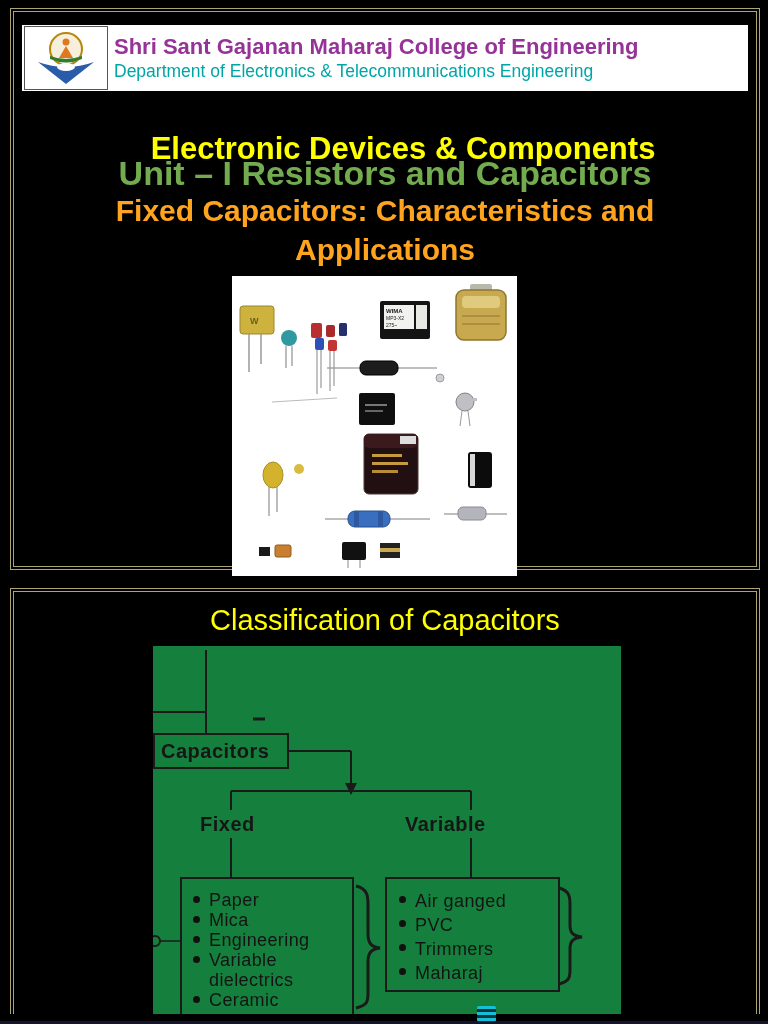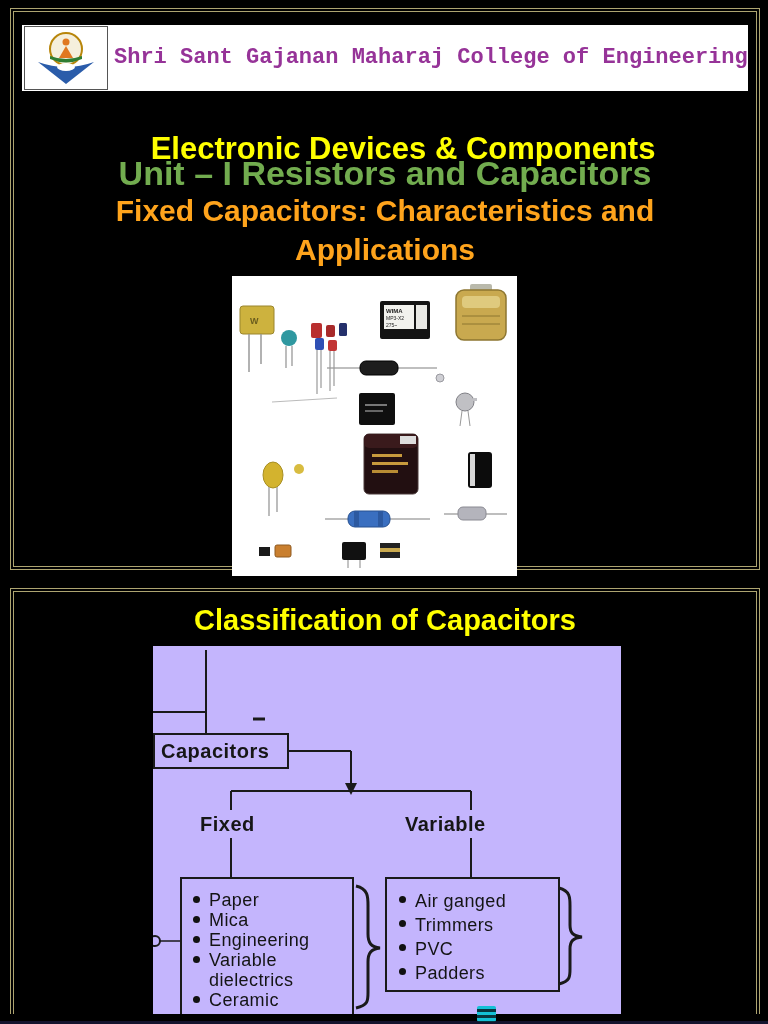--- a/index.html
+++ b/index.html
@@ -8,40 +8,40 @@
   .slide{position:absolute;left:10px;width:748px;background:#000;border:1px solid #ada470;}
   .frame-inner{position:absolute;inset:2px;border:1px solid #ada470;pointer-events:none;z-index:1;}
   .slide1{top:8px;height:560px;}
   .slide2{top:588px;height:440px;}
 
   
   .s1-header{position:absolute;left:11px;right:11px;top:16px;height:66px;background:#fff;
              display:flex;align-items:center;z-index:2;}
   .logo-box{width:82px;height:62px;margin-left:2px;border:1px solid #555;background:#fff;
             display:flex;align-items:center;justify-content:center;flex:none;}
-  .hdr-text{padding-left:6px;overflow:hidden;font-family:Liberation Mono, monospace;}
+  .hdr-text{padding-left:6px;overflow:hidden;}
   .college-name{color:#963398;font-size:22px;font-weight:bold;line-height:26px;white-space:nowrap;}
   .dept-name{color:#00A6A6;font-size:17.5px;line-height:22px;white-space:nowrap;}
 
   
   .course-title{position:absolute;left:0;width:100%;top:104px;margin:18px;text-align:center;
                 color:#FFFF00;font-size:31px;font-weight:bold;z-index:2;}
   .unit-title{position:absolute;left:0;width:100%;top:145px;margin:0;text-align:center;
               color:#72AC4F;font-size:34px;font-weight:bold;z-index:2;}
   .topic-title{position:absolute;left:62px;right:62px;top:182px;margin:0;text-align:center;
                color:#FFA41C;font-size:30px;font-weight:bold;line-height:1.3;z-index:2;}
 
   
   .cap-photo{position:absolute;left:221px;top:267px;width:285px;height:300px;margin:0;
              background:#fff;z-index:5;}
 
   
   .slide2-title{position:absolute;left:0;width:100%;top:15px;margin:0;text-align:center;
-                color:#FFFF00;font-size:29px;font-weight:bold;z-index:2;}
-  .diagram{position:absolute;left:142px;top:57px;width:468px;height:369px;background:#c4b5fd;z-index:2;}
+                color:#FFFF00;font-size:29px;font-weight:normal;z-index:2;}
+  .diagram{position:absolute;left:142px;top:57px;width:468px;height:369px;background:#15803d;z-index:2;}
   .diagram svg.dg-lines{position:absolute;left:0;top:0;}
   .dg-label{position:absolute;color:#161616;font-weight:800;letter-spacing:.5px;}
   .dg-root{left:8px;top:94px;font-size:20px;}
   .dg-fixed{left:47px;top:167px;font-size:20px;}
   .dg-variable{left:252px;top:167px;font-size:20px;}
   .dg-list{list-style:none;margin:0;padding:0;position:absolute;}
   .dg-list li{display:flex;gap:9px;font-size:18px;font-weight:400;line-height:20px;
               color:#141414;letter-spacing:.4px;}
   .dg-list .dot{width:7px;height:7px;border-radius:50%;background:#111;margin-top:6px;flex:none;}
   .dg-list-fixed{left:40px;top:244px;width:152px;}
@@ -68,20 +68,21 @@
           <circle cx="36" cy="20" r="16" fill="#f5efdc" stroke="#b8860b" stroke-width="2"></circle>
           <circle cx="36" cy="13" r="3.5" fill="#e07820"></circle>
           <path d="M36,17 L29,29 L43,29 Z" fill="#e07820"></path>
           <path d="M20,27 Q36,33 52,27 L52,30 Q36,37 20,30 Z" fill="#2e7d32"></path>
           <path d="M8,33 L36,55 L64,33 Q36,43 8,33 Z" fill="#2a5caa"></path>
           <ellipse cx="36" cy="38" rx="9" ry="4" fill="#ffffff"></ellipse>
         </svg>
       </div>
       <div class="hdr-text">
         <div class="college-name">Shri Sant Gajanan Maharaj College of Engineering</div>
+        <div class="dept-name">Department of Electronics &amp; Telecommunications Engineering</div>
       </div>
     </header>
 
     <h1 class="course-title">Electronic Devices &amp; Components</h1>
     <h2 class="unit-title">Unit – I Resistors and Capacitors</h2>
     <h2 class="topic-title">Fixed Capacitors: Characteristics and Applications</h2>
 
     <figure class="cap-photo">
       <svg width="285" height="300" viewBox="0 0 285 300">
 
@@ -223,29 +224,29 @@
           </li>
       </ul>
 
       <ul class="dg-list dg-list-variable">
         <li>
             <span class="dot"></span>
             <span>Air ganged</span>
           </li>
         <li>
             <span class="dot"></span>
+            <span>PVC</span>
+          </li>
+        <li>
+            <span class="dot"></span>
             <span>Trimmers</span>
           </li>
         <li>
             <span class="dot"></span>
-            <span>PVC</span>
-          </li>
-        <li>
-            <span class="dot"></span>
-            <span>Padders</span>
+            <span>Maharaj</span>
           </li>
       </ul>
     </div>
   </section>
 
   <div class="bottom-strip"></div>
   <div class="bottom-edge"></div>
   <div class="partial-cyan"></div>
 
 </div>

